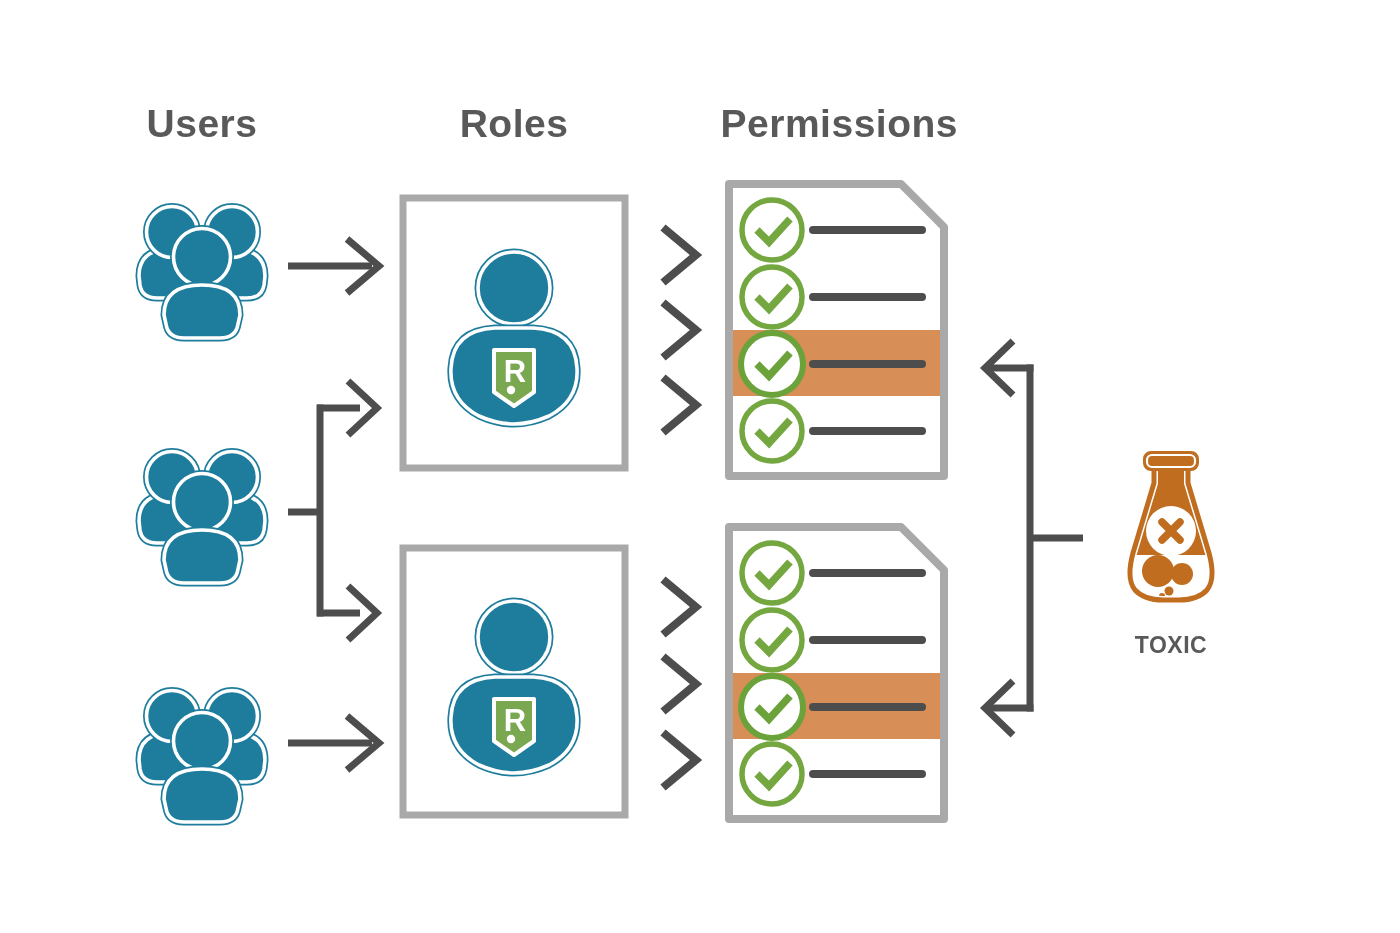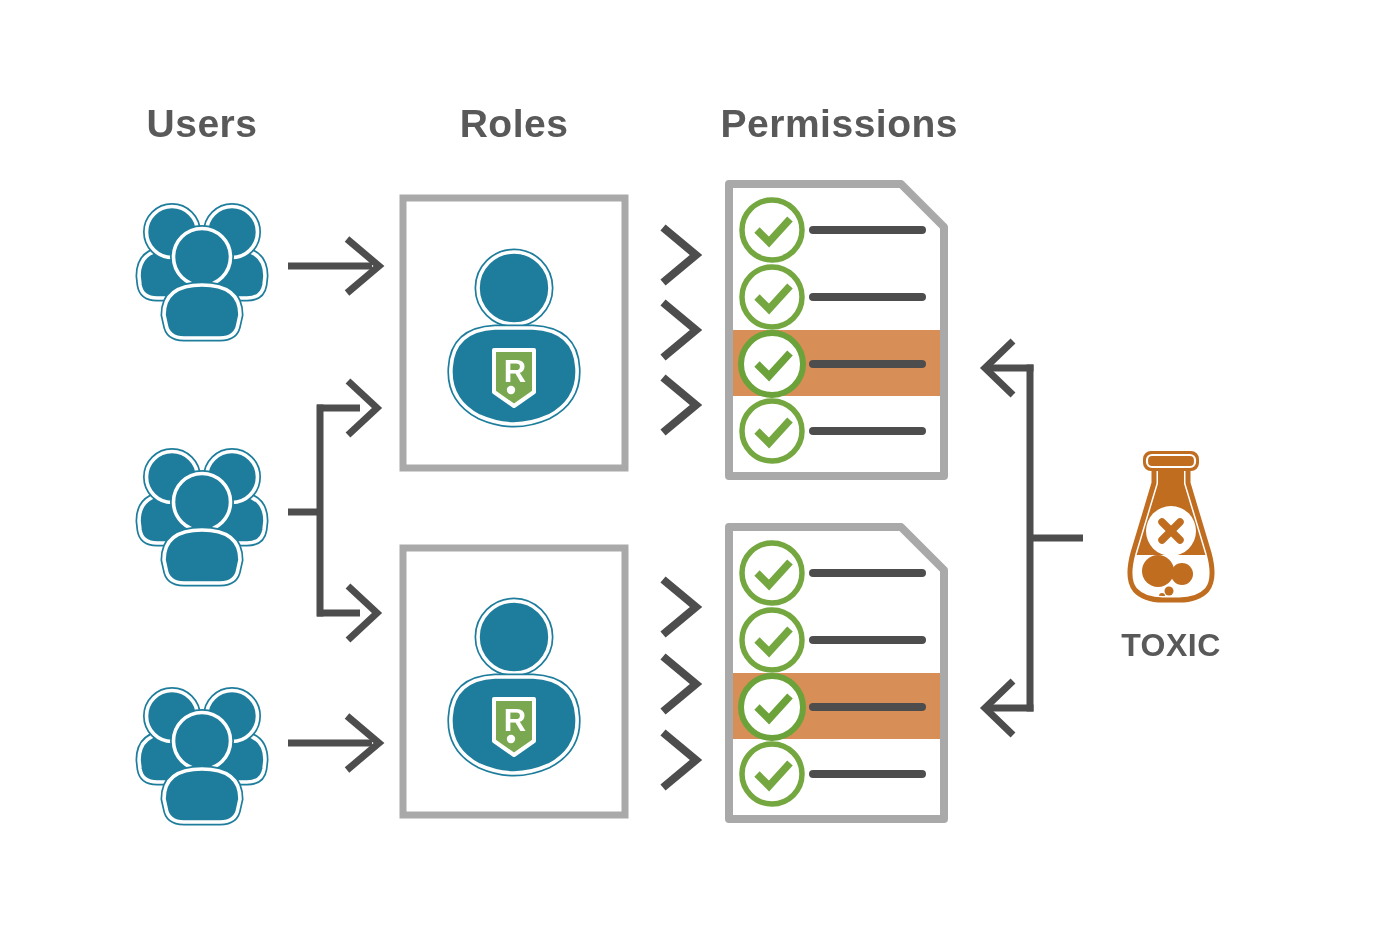--- a/index.html
+++ b/index.html
@@ -10,21 +10,21 @@
   #diagram-svg{position:absolute;left:0;top:0;}
   .col-header{
     position:absolute;top:102px;text-align:center;
     font-size:39px;font-weight:bold;color:#595959;letter-spacing:0.5px;
   }
   #users-header{left:112px;width:180px;}
   #roles-header{left:424px;width:180px;}
   #permissions-header{left:718px;width:240px;text-align:right;}
   #toxic-label{
     position:absolute;left:1021px;top:626px;width:300px;text-align:center;
-    font-size:32px;font-weight:bold;color:#595959;line-height:38px;letter-spacing:0.5px;
+    font-size:23px;font-weight:bold;color:#595959;line-height:38px;letter-spacing:0.5px;
   }
   
   .tz{fill:#1e7d9c;stroke:#1e7d9c;stroke-width:7;}
   .wz{fill:#1e7d9c;stroke:#ffffff;stroke-width:3.6;}
   .arrow{stroke:#4d4d4d;stroke-width:7;fill:none;stroke-linejoin:miter;}
   .chev{stroke:#4d4d4d;stroke-width:8;fill:none;}
 </style>
 </head>
 <body>
 

